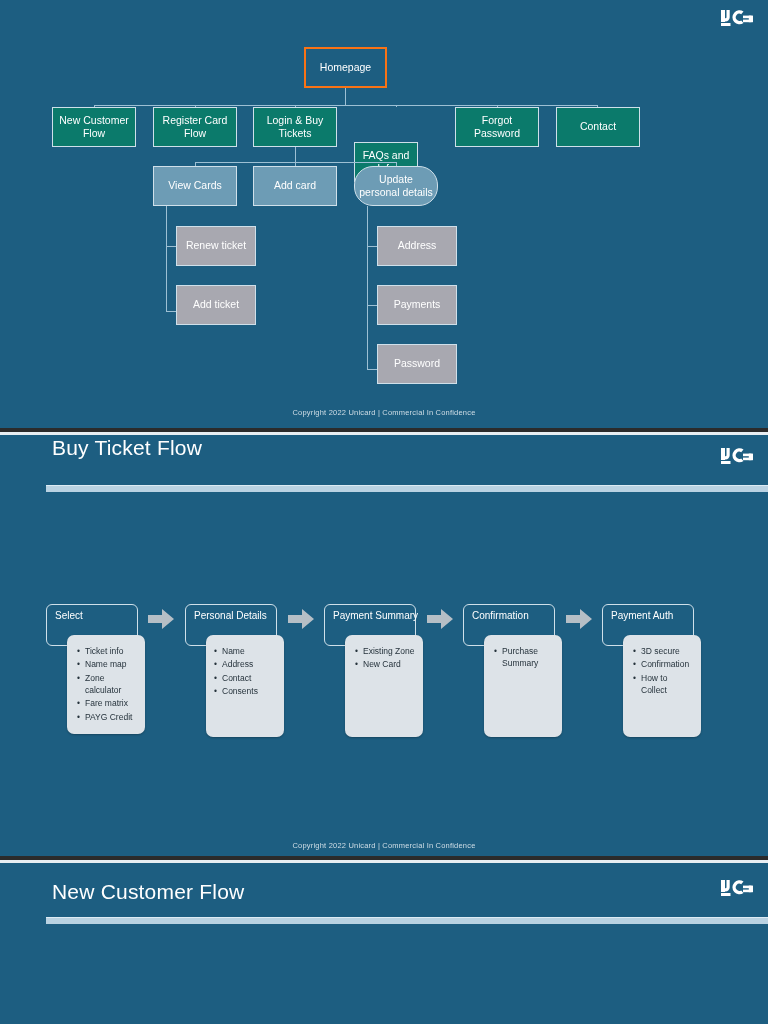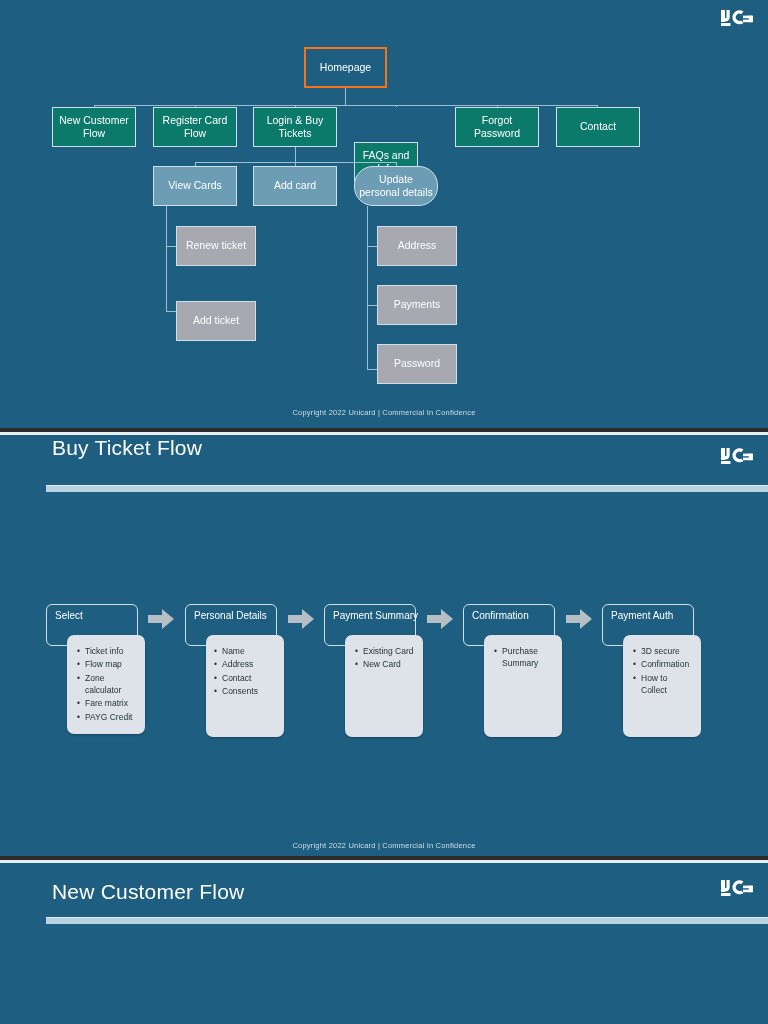--- a/index.html
+++ b/index.html
@@ -222,21 +222,21 @@
       <span>Update personal details</span>
     </div>
 
     <div class="conn v" style="left:166px; top:206px; height:105px;"></div>
     <div class="conn h" style="left:166px; top:246px; width:10px;"></div>
     <div class="conn h" style="left:166px; top:311px; width:10px;"></div>
 
     <div class="node gray" style="left:176px; top:226px; width:80px; height:40px;">
       <span>Renew ticket</span>
     </div>
-    <div class="node gray" style="left:176px; top:285px; width:80px; height:40px;margin-top:16px;">
+    <div class="node gray" style="left:176px; top:285px; width:80px; height:40px;">
       <span>Add ticket</span>
     </div>
 
     <div class="conn v" style="left:367px; top:206px; height:164px;"></div>
     <div class="conn h" style="left:367px; top:246px; width:10px;"></div>
     <div class="conn h" style="left:367px; top:305px; width:10px;"></div>
     <div class="conn h" style="left:367px; top:369px; width:10px;"></div>
 
     <div class="node gray" style="left:377px; top:226px; width:80px; height:40px;">
       <span>Address</span>
@@ -270,21 +270,21 @@
       </svg>
     </div>
 
     <div class="title-underline" style="top:53px;"></div>
 
     <div class="step" style="left:46px; top:172px; width:120px;">
       <div class="step-head">Select</div>
       <div class="step-body">
         <ul>
           <li>Ticket info</li>
-          <li>Flow map</li>
+          <li>Name map</li>
           <li>Zone calculator</li>
           <li>Fare matrix</li>
           <li>PAYG Credit</li>
         </ul>
       </div>
     </div>
 
     <div class="flow-arrow" style="left:148px; top:177px;">
       <svg width="26" height="20" viewBox="0 0 26 20">
         <path d="M0 6 h14 v-6 l12 10 l-12 10 v-6 h-14 z" fill="#b6bfc6"></path>
@@ -306,21 +306,21 @@
     <div class="flow-arrow" style="left:288px; top:177px;">
       <svg width="26" height="20" viewBox="0 0 26 20">
         <path d="M0 6 h14 v-6 l12 10 l-12 10 v-6 h-14 z" fill="#b6bfc6"></path>
       </svg>
     </div>
 
     <div class="step" style="left:324px; top:172px; width:120px;">
       <div class="step-head">Payment Summary</div>
       <div class="step-body" style="min-height:102px;">
         <ul>
-          <li>Existing Card</li>
+          <li>Existing Zone</li>
           <li>New Card</li>
         </ul>
       </div>
     </div>
 
     <div class="flow-arrow" style="left:427px; top:177px;">
       <svg width="26" height="20" viewBox="0 0 26 20">
         <path d="M0 6 h14 v-6 l12 10 l-12 10 v-6 h-14 z" fill="#b6bfc6"></path>
       </svg>
     </div>

